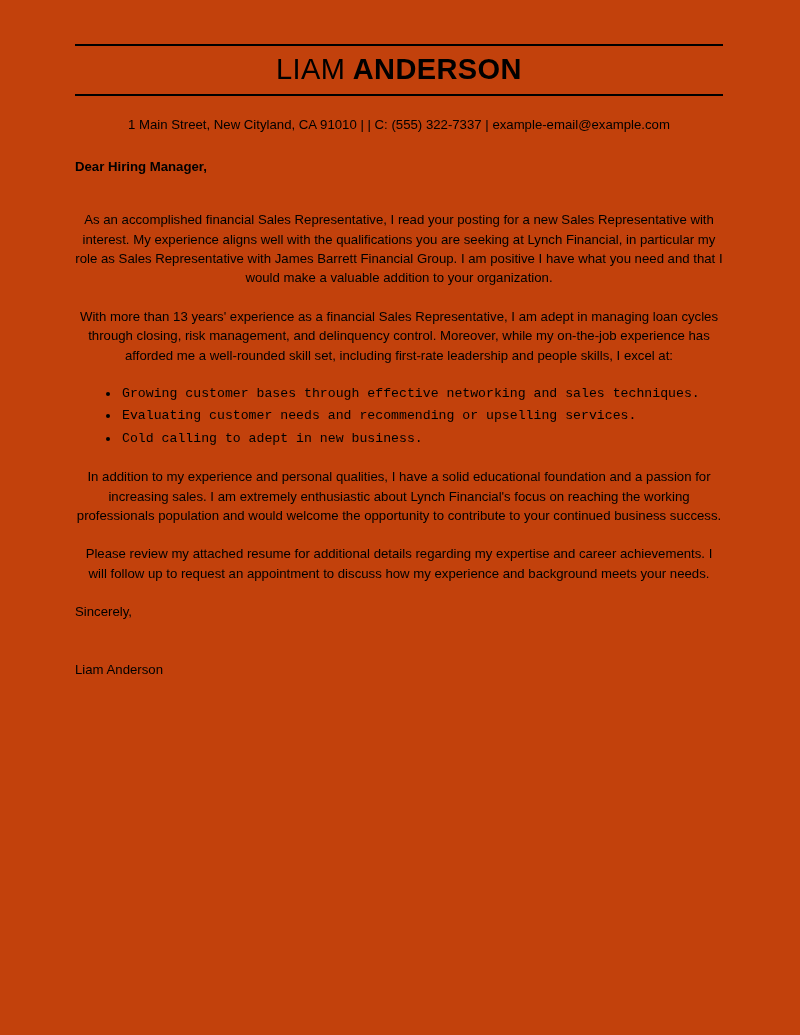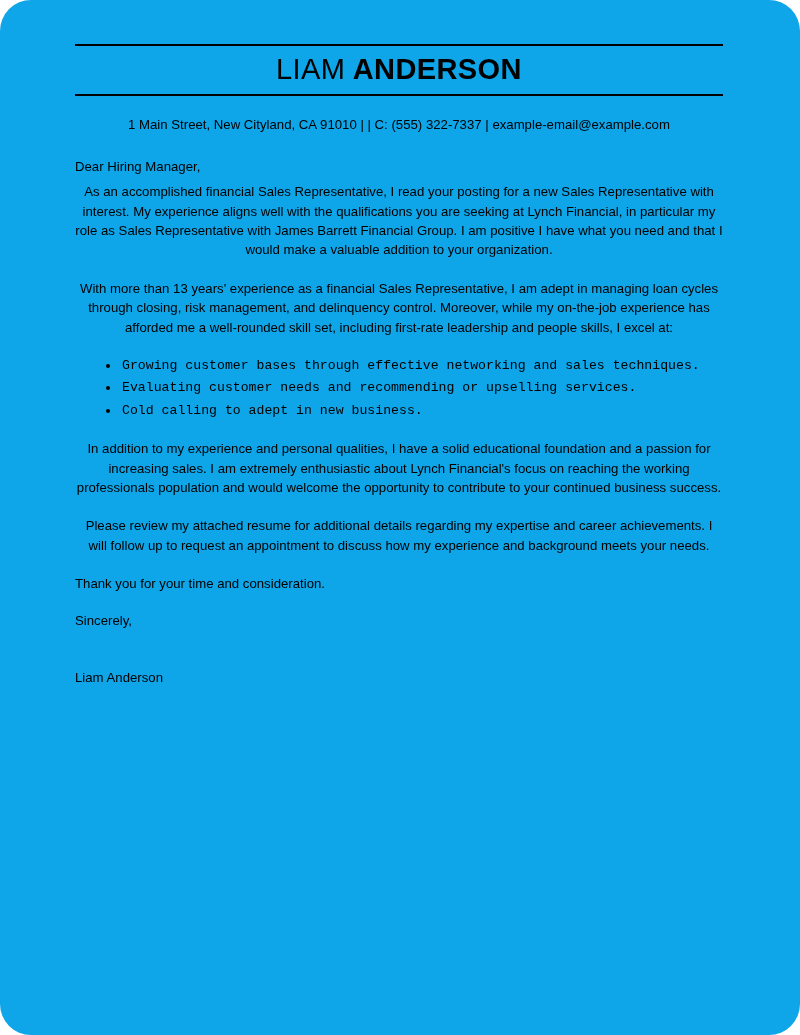--- a/index.html
+++ b/index.html
@@ -11,24 +11,23 @@
     width: 800px;
     height: 1035px;
     font-family: "Liberation Sans", sans-serif;
     color: #000000;
     -webkit-font-smoothing: antialiased;
   }
   .page {
     position: relative;
     width: 800px;
     height: 1035px;
-    background: #0ea5e9;
+    background: #c2410c;
     box-sizing: border-box;
     padding: 0;
-    border-radius: 31px;
   }
   .content {
     position: absolute;
     left: 75px;
     top: 44px;
     width: 648px;
   }
 
   
   .rule {
@@ -66,21 +65,22 @@
     white-space: nowrap;
   }
 
   
   .body-text {
     margin-top: 22px;
     font-size: 13.2px;
     line-height: 19.4px;
   }
   .salutation {
-    margin: 0 0 6px 0;
+    margin: 0 0 34px 0;
+    font-weight: bold;
   }
   .para {
     margin: 0 0 19px 0;
     text-align: center;
   }
   ul.bullets {
     margin: 0 0 19px 0;
     padding: 0 0 0 47px;
     list-style: none;
     font-family: Liberation Mono, monospace;
@@ -137,21 +137,20 @@
       <ul class="bullets">
         <li>Growing customer bases through effective networking and sales techniques.</li>
         <li>Evaluating customer needs and recommending or upselling services.</li>
         <li>Cold calling to adept in new business.</li>
       </ul>
 
       <p class="para">In addition to my experience and personal qualities, I have a solid educational foundation and a passion for increasing sales. I am extremely enthusiastic about Lynch Financial's focus on reaching the working professionals population and would welcome the opportunity to contribute to your continued business success.</p>
 
       <p class="para">Please review my attached resume for additional details regarding my expertise and career achievements. I will follow up to request an appointment to discuss how my experience and background meets your needs.</p>
 
-      <p class="closing-thanks">Thank you for your time and consideration.</p>
 
       <p class="closing-sincerely">Sincerely,</p>
 
       <p class="signature">Liam Anderson</p>
 
     </div>
   </div>
 </div>
 
 </body></html>

